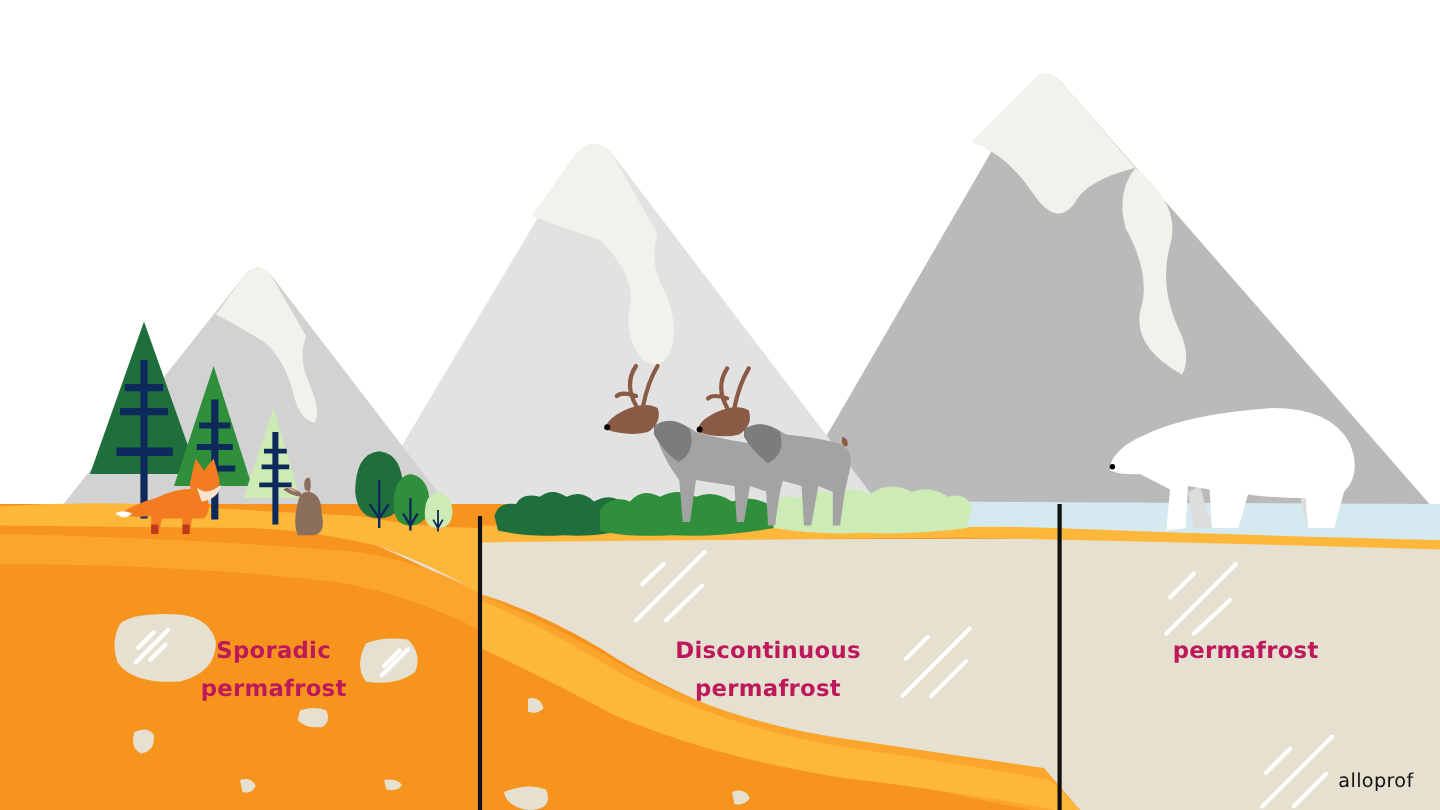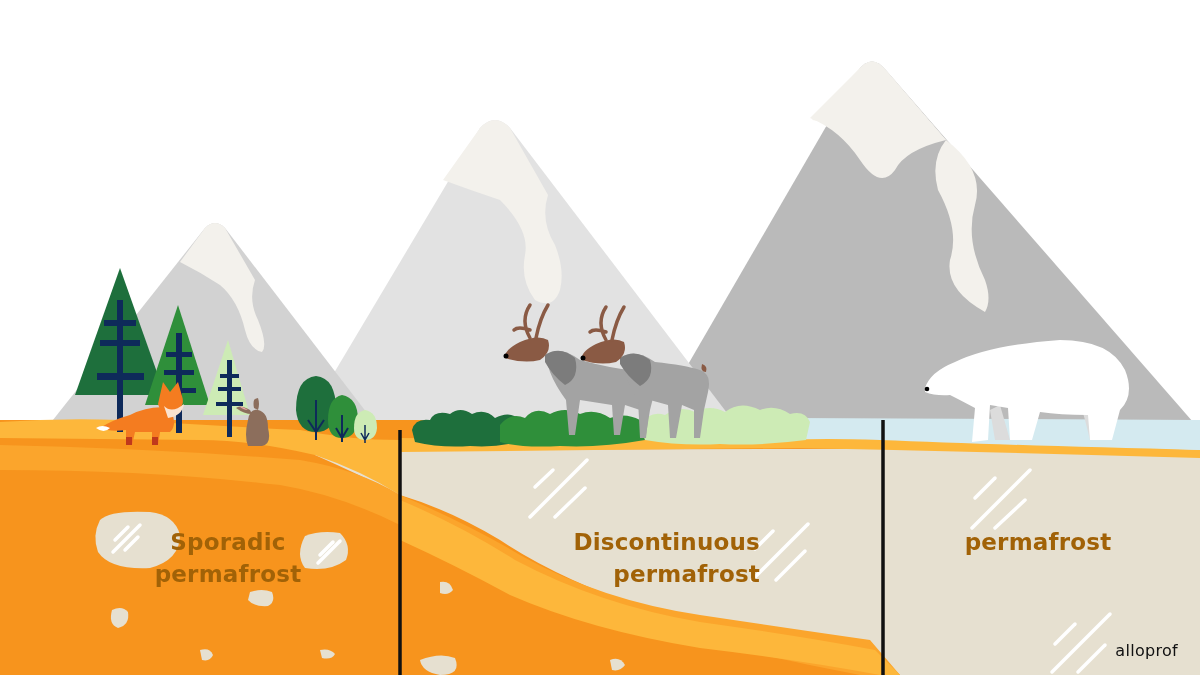--- a/index.html
+++ b/index.html
@@ -1,25 +1,25 @@
 <!DOCTYPE html>
 <html><head>
 <meta charset="utf-8">
 <style>
   html, body { margin: 0; padding: 0; background: #ffffff; }
   body { width: 1200px; height: 675px; overflow: hidden; position: relative; font-family: "DejaVu Sans", "Liberation Sans", sans-serif; }
   #scene { position: absolute; left: 0; top: 0; width: 1200px; height: 675px; }
   .zone-label {
-    position: absolute; text-align: center; font-weight: bold; color: #a16207;
-    font-size: 23px; line-height: 32px; letter-spacing: 0.2px;
+    position: absolute; text-align: center; font-weight: bold; color: #be185d;
+    font-size: 19px; line-height: 32px; letter-spacing: 0.2px;
     font-family: "DejaVu Sans", "Liberation Sans", sans-serif;
   }
   .zone-label span { display: block; }
   #label-sporadic { left: 128px; top: 526px; width: 200px; }
-  #label-discontinuous { left: 520px; top: 526px; width: 240px; text-align: right; }
+  #label-discontinuous { left: 520px; top: 526px; width: 240px; }
   #label-continuous { left: 928px; top: 526px; width: 220px; }
   #logo { position: absolute; right: 22px; top: 641px; font-size: 16px; color: #111; font-family: "DejaVu Sans", "Liberation Sans", sans-serif; letter-spacing: 0.3px; }
 </style>
 </head>
 <body>
 
 <svg id="scene" viewBox="0 0 1200 675" xmlns="http://www.w3.org/2000/svg">
 
   <g>
 

